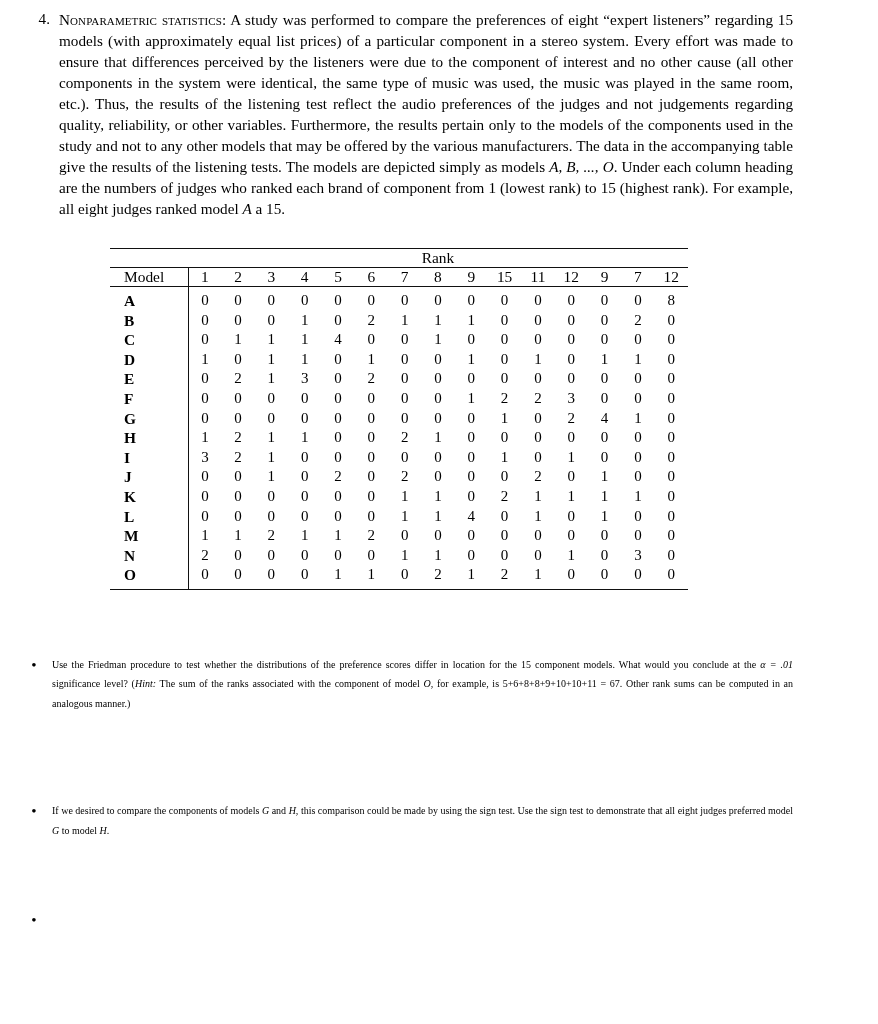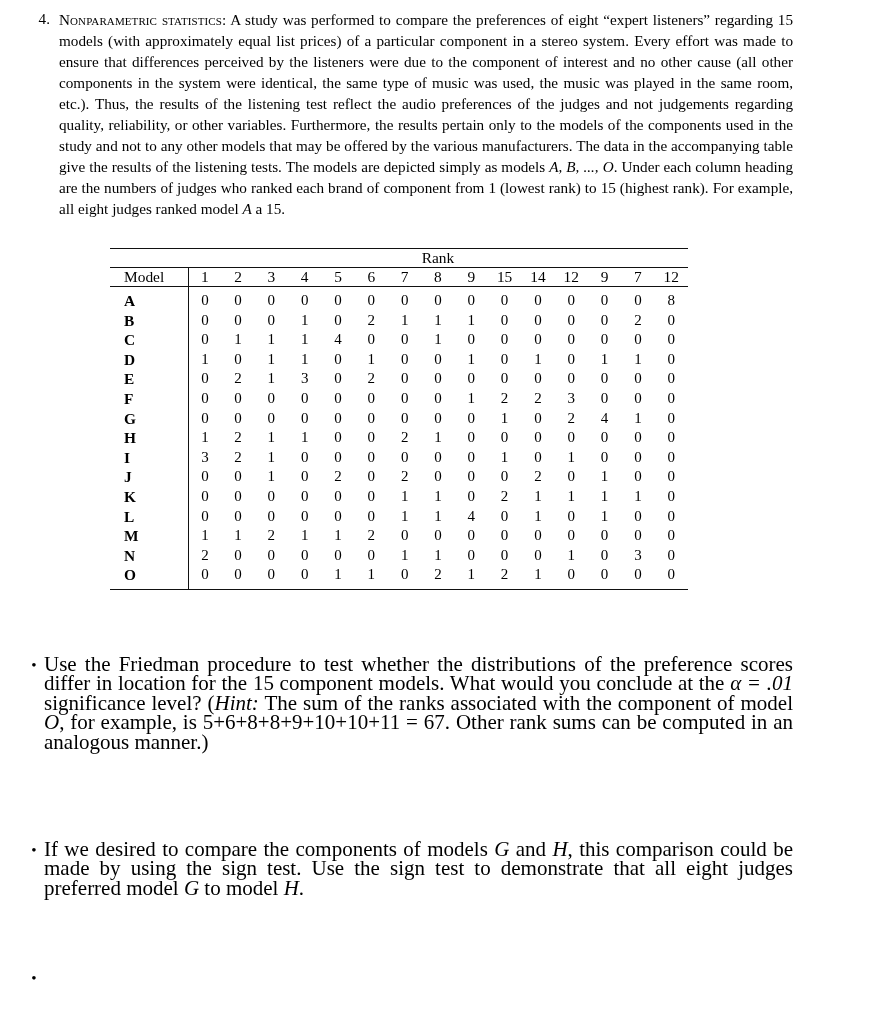--- a/index.html
+++ b/index.html
@@ -142,23 +142,24 @@
   }
   .bullet-mark {
     width: 20px;
     flex: 0 0 20px;
     text-align: center;
     font-size: 15.2px;
     line-height: 19.4px;
   }
   .bullet-text {
     flex: 1 1 auto;
-    font-size: 21px;
+    font-size: 10px;
     line-height: 19.4px;
     text-align: justify;
+    margin-left: 8px;
   }
   .sp-1 { height: 88px; }
   .sp-2 { height: 70px; }
 </style>
 </head>
 <body>
 
 <div class="problem">
   <div class="problem-row">
     <div class="problem-num">4.</div>
@@ -190,21 +191,21 @@
         <td class="vrule">1</td>
         <td>2</td>
         <td>3</td>
         <td>4</td>
         <td>5</td>
         <td>6</td>
         <td>7</td>
         <td>8</td>
         <td>9</td>
         <td>15</td>
-        <td>14</td>
+        <td>11</td>
         <td>12</td>
         <td>9</td>
         <td>7</td>
         <td>12</td>
       </tr>
       <tr class="rule-mid">
         <td colspan="16"></td>
       </tr>
       </tbody>
       <tbody id="table-body-rows">

